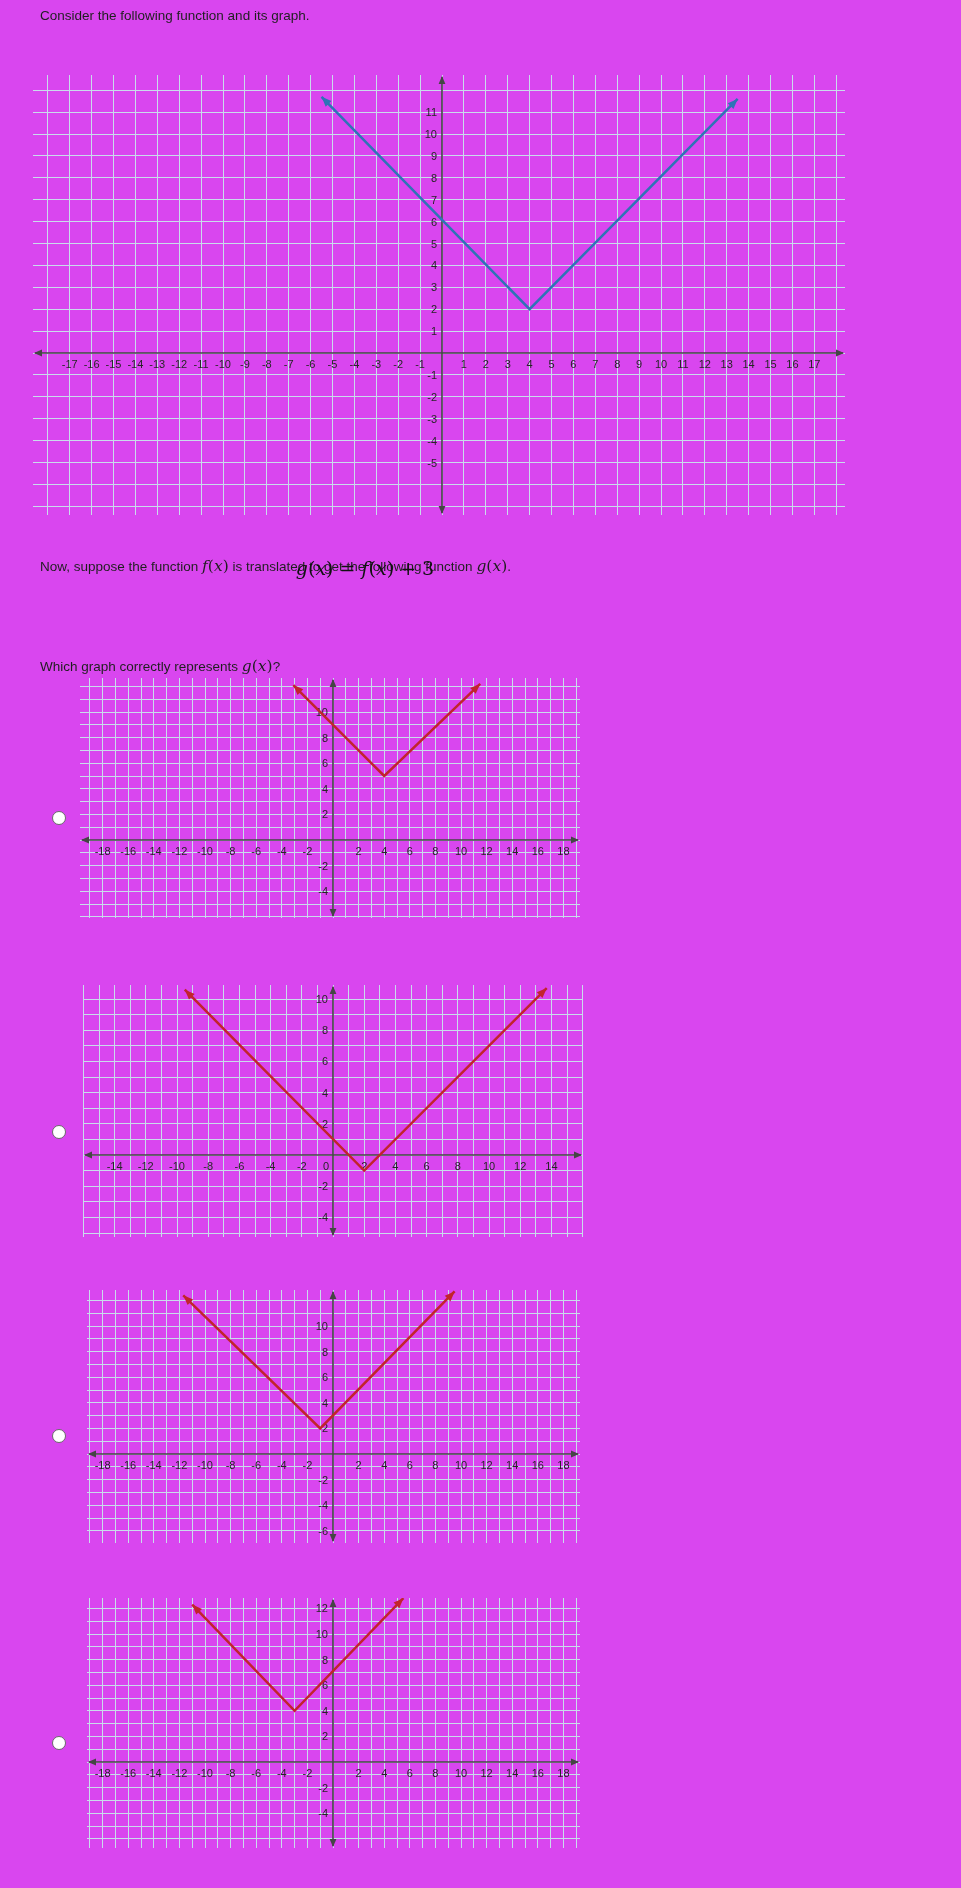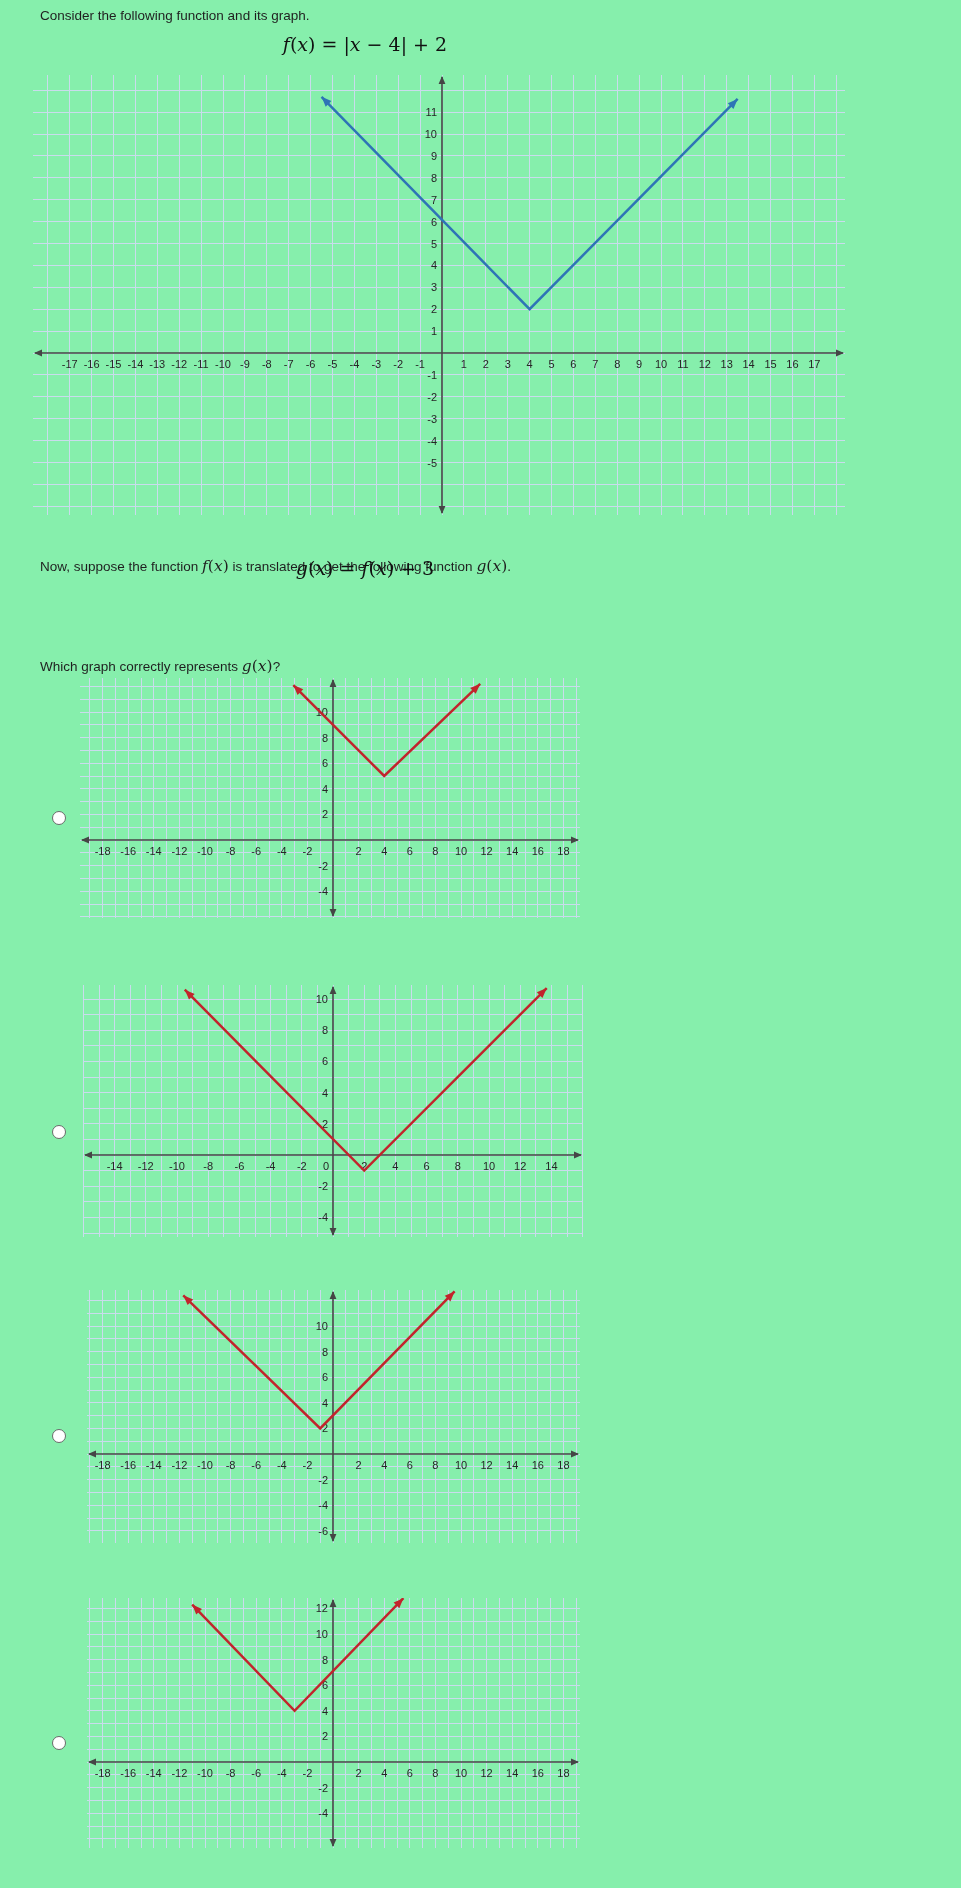--- a/index.html
+++ b/index.html
@@ -1,16 +1,16 @@
 <!DOCTYPE html>
 <html><head>
 <meta charset="utf-8">
 <style>
   html,body{margin:0;padding:0;background:#ffffff;}
-  .page{position:relative;width:961px;height:1888px;background:#86efac;
+  .page{position:relative;width:961px;height:1888px;background:#d946ef;
         font-family:"Liberation Sans",sans-serif;overflow:hidden;}
   .q-text{position:absolute;left:40px;font-size:13.5px;color:#1f1f1f;white-space:nowrap;}
   .math-inline{font-family:"DejaVu Serif",serif;font-size:15.5px;color:#1f1f1f;}
   .math-inline i{font-style:italic;}
   .formula{position:absolute;left:0;width:730px;text-align:center;
            font-family:"DejaVu Serif",serif;font-size:19px;color:#111;white-space:nowrap;}
   .formula i{font-style:italic;}
   #intro-text{top:8px;}
   #formula-f{top:33px;}
   #translation-text{top:557px;}
@@ -19,21 +19,20 @@
   svg.chart{position:absolute;}
   .radio{position:absolute;width:14px;height:14px;box-sizing:border-box;
          border:1.5px solid #6a6a6a;border-radius:50%;background:#fff;cursor:pointer;}
 </style>
 </head>
 <body>
 
 <div class="page">
   <div class="q-text" id="intro-text">Consider the following function and its graph.</div>
 
-  <div class="formula" id="formula-f"><i>f</i>(<i>x</i>) = |<i>x</i> − 4| + 2</div>
 
   <div class="q-text" id="translation-text">Now, suppose the function <span class="math-inline"><i>f</i>(<i>x</i>)</span> is translated to get the following function <span class="math-inline"><i>g</i>(<i>x</i>)</span>.</div>
 
   <div class="formula" id="formula-g"><i>g</i>(<i>x</i>) = <i>f</i>(<i>x</i>) + 3</div>
 
   <div class="q-text" id="question-text">Which graph correctly represents <span class="math-inline"><i>g</i>(<i>x</i>)</span>?</div>
 
   <div id="charts">
       <svg class="chart" width="812" height="440" viewBox="0 0 812 440" style="left: 33px; top: 75px;">
         <path d="M14.80 0V440M36.70 0V440M58.60 0V440M80.50 0V440M102.40 0V440M124.30 0V440M146.20 0V440M168.10 0V440M190.00 0V440M211.90 0V440M233.80 0V440M255.70 0V440M277.60 0V440M299.50 0V440M321.40 0V440M343.30 0V440M365.20 0V440M387.10 0V440M409.00 0V440M430.90 0V440M452.80 0V440M474.70 0V440M496.60 0V440M518.50 0V440M540.40 0V440M562.30 0V440M584.20 0V440M606.10 0V440M628.00 0V440M649.90 0V440M671.80 0V440M693.70 0V440M715.60 0V440M737.50 0V440M759.40 0V440M781.30 0V440M803.20 0V440M0 15.20H812M0 37.10H812M0 59.00H812M0 80.90H812M0 102.80H812M0 124.70H812M0 146.60H812M0 168.50H812M0 190.40H812M0 212.30H812M0 234.20H812M0 256.10H812M0 278.00H812M0 299.90H812M0 321.80H812M0 343.70H812M0 365.60H812M0 387.50H812M0 409.40H812M0 431.30H812" stroke="#c9dcec" stroke-width="1" fill="none" shape-rendering="crispEdges"></path>

